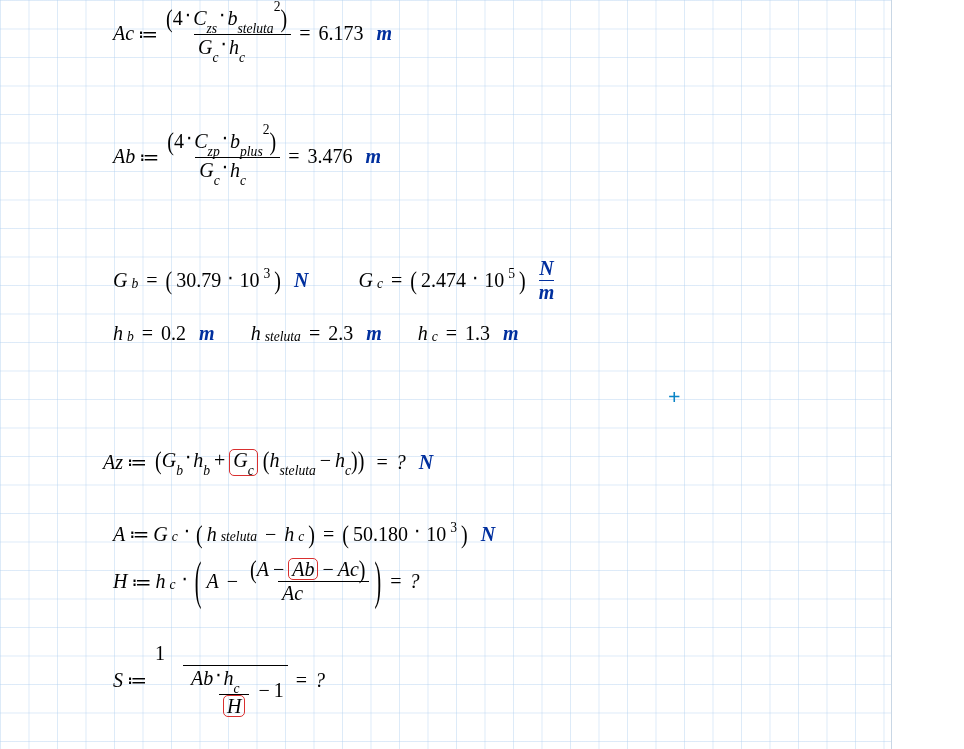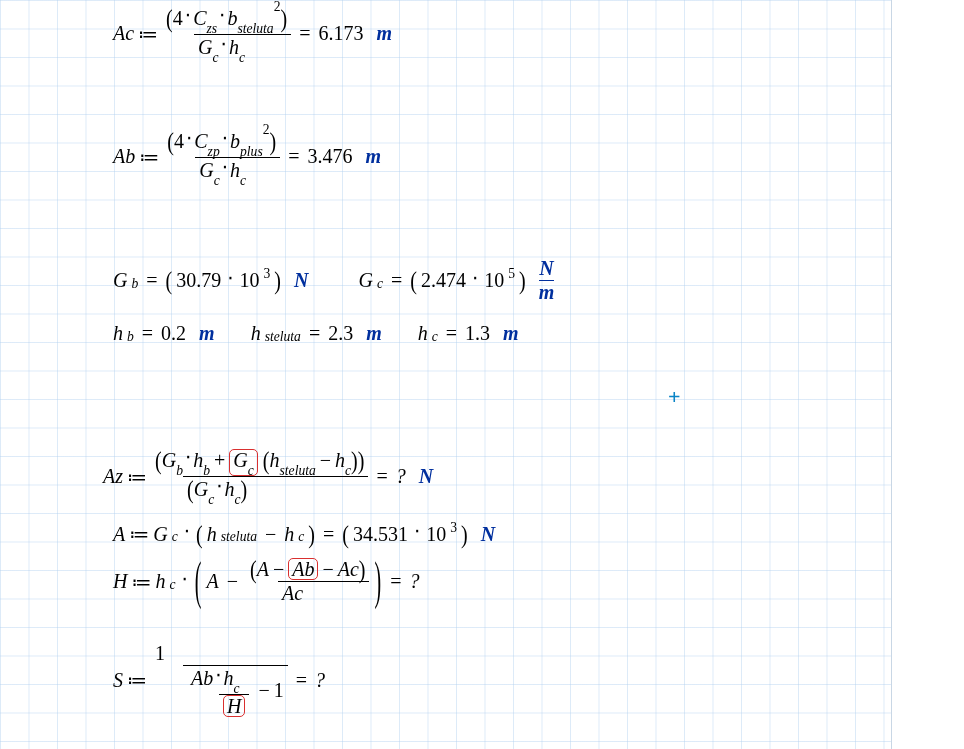--- a/index.html
+++ b/index.html
@@ -141,23 +141,20 @@
 
   <div class="region cursor" style="left:668px;top:384px;">+</div>
 
   <div class="region eq" style="left:103px;top:448px;">
     <span class="it">Az</span>
     <span>≔</span>
     <span class="frac">
       <span class="num">
         <span class="lp lp1">(</span><span class="it">G</span><sub>b</sub><span class="dot">⋅</span><span class="it">h</span><sub>b</sub><span class="op">+</span><span class="errbox"><span class="it">G</span><sub>c</sub></span>&nbsp;<span class="lp lp1">(</span><span class="it">h</span><sub>steluta</sub><span class="op">−</span><span class="it">h</span><sub>c</sub><span class="rp rp1">)</span><span class="rp rp1">)</span>
       </span>
-      <span class="den">
-        <span class="lp lp1">(</span><span class="it">G</span><sub>c</sub><span class="dot">⋅</span><span class="it">h</span><sub>c</sub><span class="rp rp1">)</span>
-      </span>
     </span>
     <span class="op">=</span>
     <span class="it">?</span>
     <span>&nbsp;</span>
     <span class="unit">N</span>
   </div>
 
   <div class="region eq" style="left:113px;top:522px;">
     <span class="it">A</span>
     <span>≔</span>
@@ -166,21 +163,21 @@
     <span class="dot">⋅</span>
     <span class="lp lp1">(</span>
       <span class="it">h</span>
       <sub>steluta</sub>
       <span class="op">−</span>
       <span class="it">h</span>
       <sub>c</sub>
       <span class="rp rp1">)</span>
     <span class="op">=</span>
     <span class="lp lp1">(</span>
-      <span>34.531</span>
+      <span>50.180</span>
       <span class="dot">⋅</span>
       <span>10</span>
       <sup>3</sup>
       <span class="rp rp1">)</span>
     <span>&nbsp;</span>
     <span class="unit">N</span>
   </div>
 
   <div class="region eq" style="left:113px;top:558px;">
     <span class="it">H</span>

